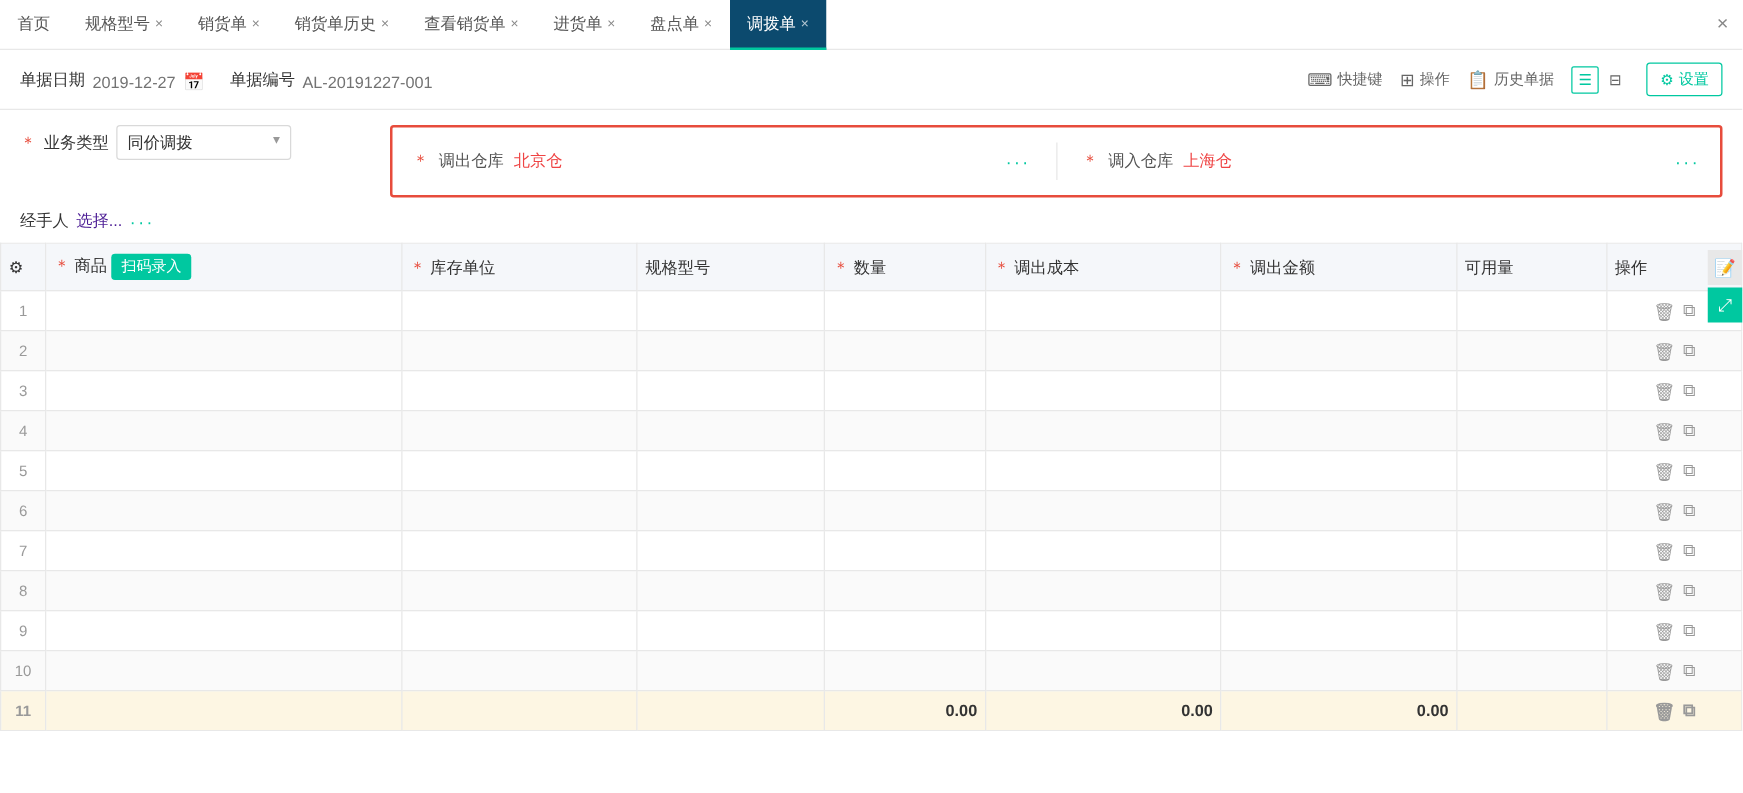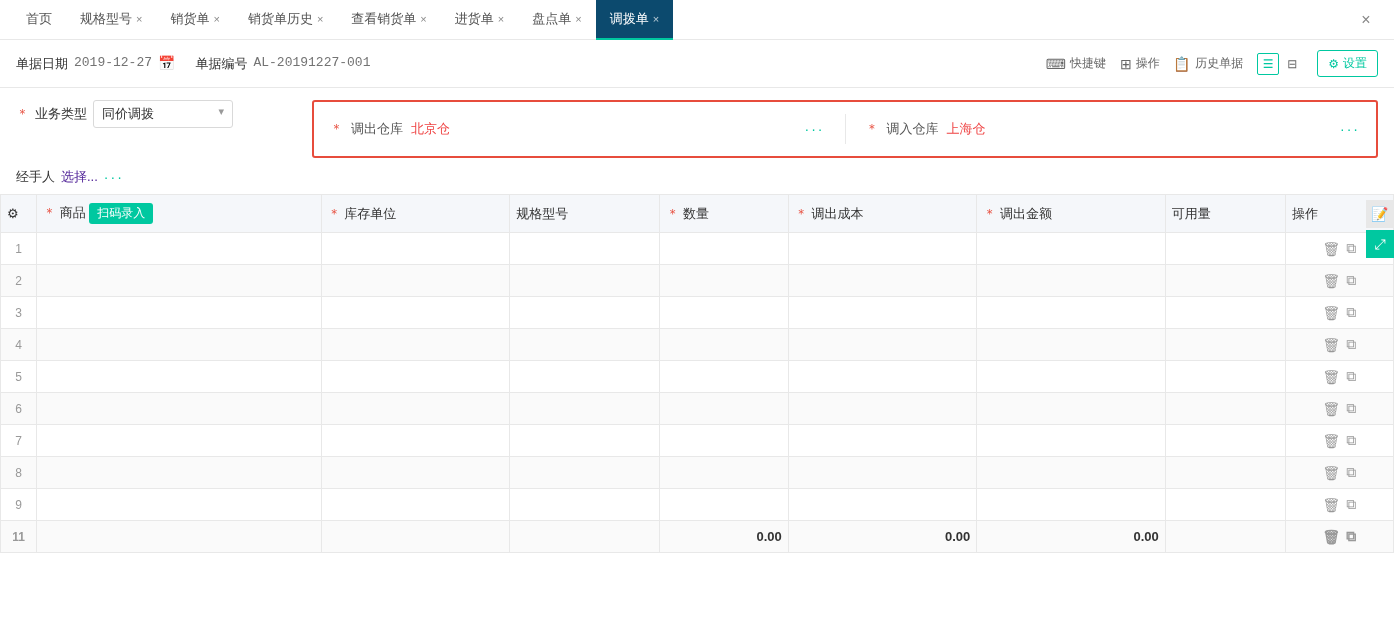--- a/index.html
+++ b/index.html
@@ -4,21 +4,21 @@
   <style>
     * { box-sizing: border-box; margin: 0; padding: 0; }
     body { font-family: 'Microsoft YaHei', Arial, sans-serif; font-size: 13px; color: #333; background: #fff; width: 1394px; overflow-x: hidden; }
 
     
     .tab-bar {
       display: flex;
       align-items: center;
       border-bottom: 1px solid #e8e8e8;
       background: #fff;
-      padding: 0 12px;
+      padding: 0 0;
       height: 40px;
       position: relative;
     }
     .tab-item {
       display: flex;
       align-items: center;
       padding: 0 14px;
       height: 40px;
       cursor: pointer;
       font-size: 13px;
@@ -54,24 +54,23 @@
     
     .form-header {
       display: flex;
       align-items: center;
       padding: 10px 16px;
       border-bottom: 1px solid #e8e8e8;
       gap: 20px;
     }
     .form-field {
       display: flex;
-      align-items: flex-start;
+      align-items: flex-end;
       gap: 6px;
       font-size: 13px;
-      font-family: Liberation Mono, monospace;
     }
     .form-field .value { color: #737373; font-weight: 500; }
     .date-icon { color: #00c8a0; font-size: 14px; cursor: pointer; }
 
     
     .toolbar-right {
       margin-left: auto;
       display: flex;
       align-items: center;
       gap: 14px;
@@ -562,20 +561,36 @@
       <td></td>
       <td></td>
       <td></td>
       <td>
         <div class="op-icons">
           <span class="op-icon">🗑</span>
           <span class="op-icon">⧉</span>
         </div>
       </td>
     </tr>
+        <tr>
+      <td class="row-num">10</td>
+      <td></td>
+      <td></td>
+      <td></td>
+      <td></td>
+      <td></td>
+      <td></td>
+      <td></td>
+      <td>
+        <div class="op-icons">
+          <span class="op-icon">🗑</span>
+          <span class="op-icon">⧉</span>
+        </div>
+      </td>
+    </tr>
         <tr class="subtotal">
       <td class="row-num">11</td>
       <td></td>
       <td></td>
       <td></td>
       <td style="text-align:right;">0.00</td>
       <td style="text-align:right;">0.00</td>
       <td style="text-align:right;">0.00</td>
       <td></td>
       <td>

